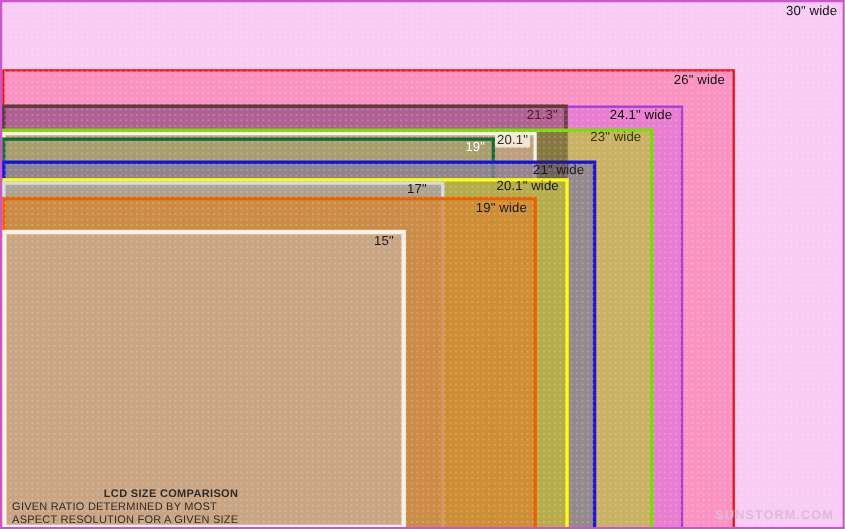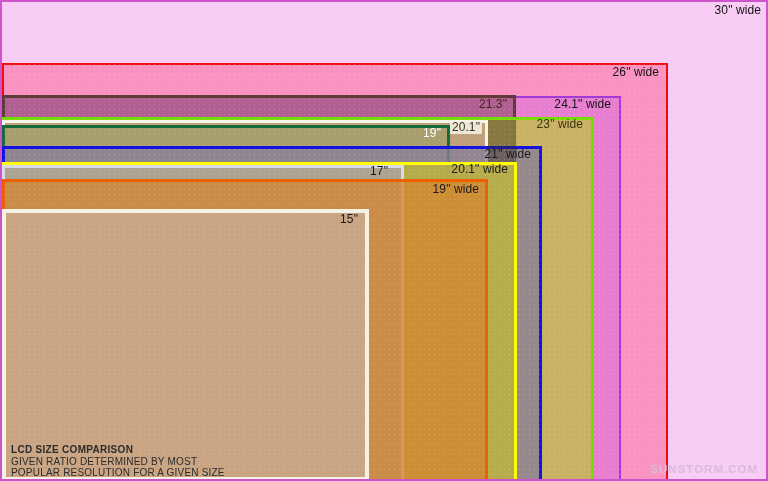--- a/index.html
+++ b/index.html
@@ -23,21 +23,21 @@
   #dot-overlay{
     position:absolute;inset:0;
     background-image:radial-gradient(circle, rgba(255,255,255,0.20) 0.8px, rgba(255,255,255,0) 1px);
     background-size:5px 5px;
     pointer-events:none;
   }
   #caption{
     position:absolute;left:9px;top:442px;
     color:#2b2b2b;font-size:10px;line-height:11.5px;letter-spacing:0.2px;
   }
-  #caption .cap-title{font-weight:bold;letter-spacing:0.3px;}
+  #caption .cap-title{font-weight:bold;letter-spacing:0.3px;text-align:right;}
   #watermark{
     position:absolute;right:8px;top:461px;
     color:#d9bcd9;font-weight:bold;font-size:11.5px;letter-spacing:1px;
   }
 </style>
 </head>
 <body>
 
 <div id="canvas">
   <div id="rect-layer">
@@ -66,17 +66,17 @@
       <div class="rect-label" style="top: 146px; right: 235px; color: rgb(26, 26, 26);">21" wide</div>
       <div class="rect-label" style="top: 161px; right: 258px; color: rgb(26, 26, 26);">20.1" wide</div>
       <div class="rect-label" style="top: 163px; right: 378px; color: rgb(26, 26, 26);">17"</div>
       <div class="rect-label" style="top: 181px; right: 287px; color: rgb(26, 26, 26);">19" wide</div>
       <div class="rect-label" style="top: 211px; right: 408px; color: rgb(26, 26, 26);">15"</div>
     </div>
 
   <div id="caption">
     <div class="cap-title">LCD SIZE COMPARISON</div>
     <div>GIVEN RATIO DETERMINED BY MOST</div>
-    <div>POPULAR RESOLUTION FOR A GIVEN SIZE</div>
+    <div>ASPECT RESOLUTION FOR A GIVEN SIZE</div>
   </div>
 
   <div id="watermark">SUNSTORM.COM</div>
 </div>
 
 </body></html>

